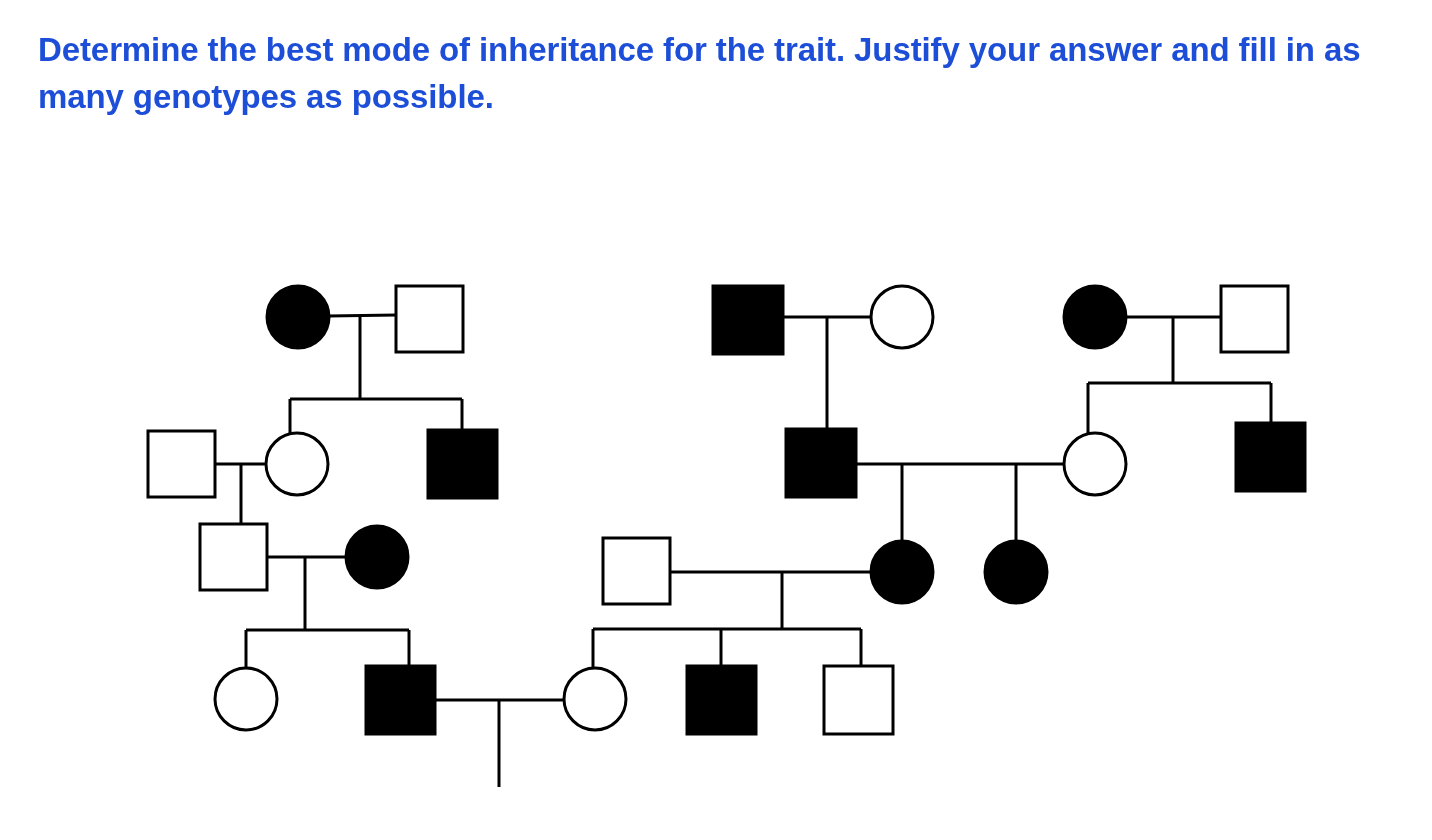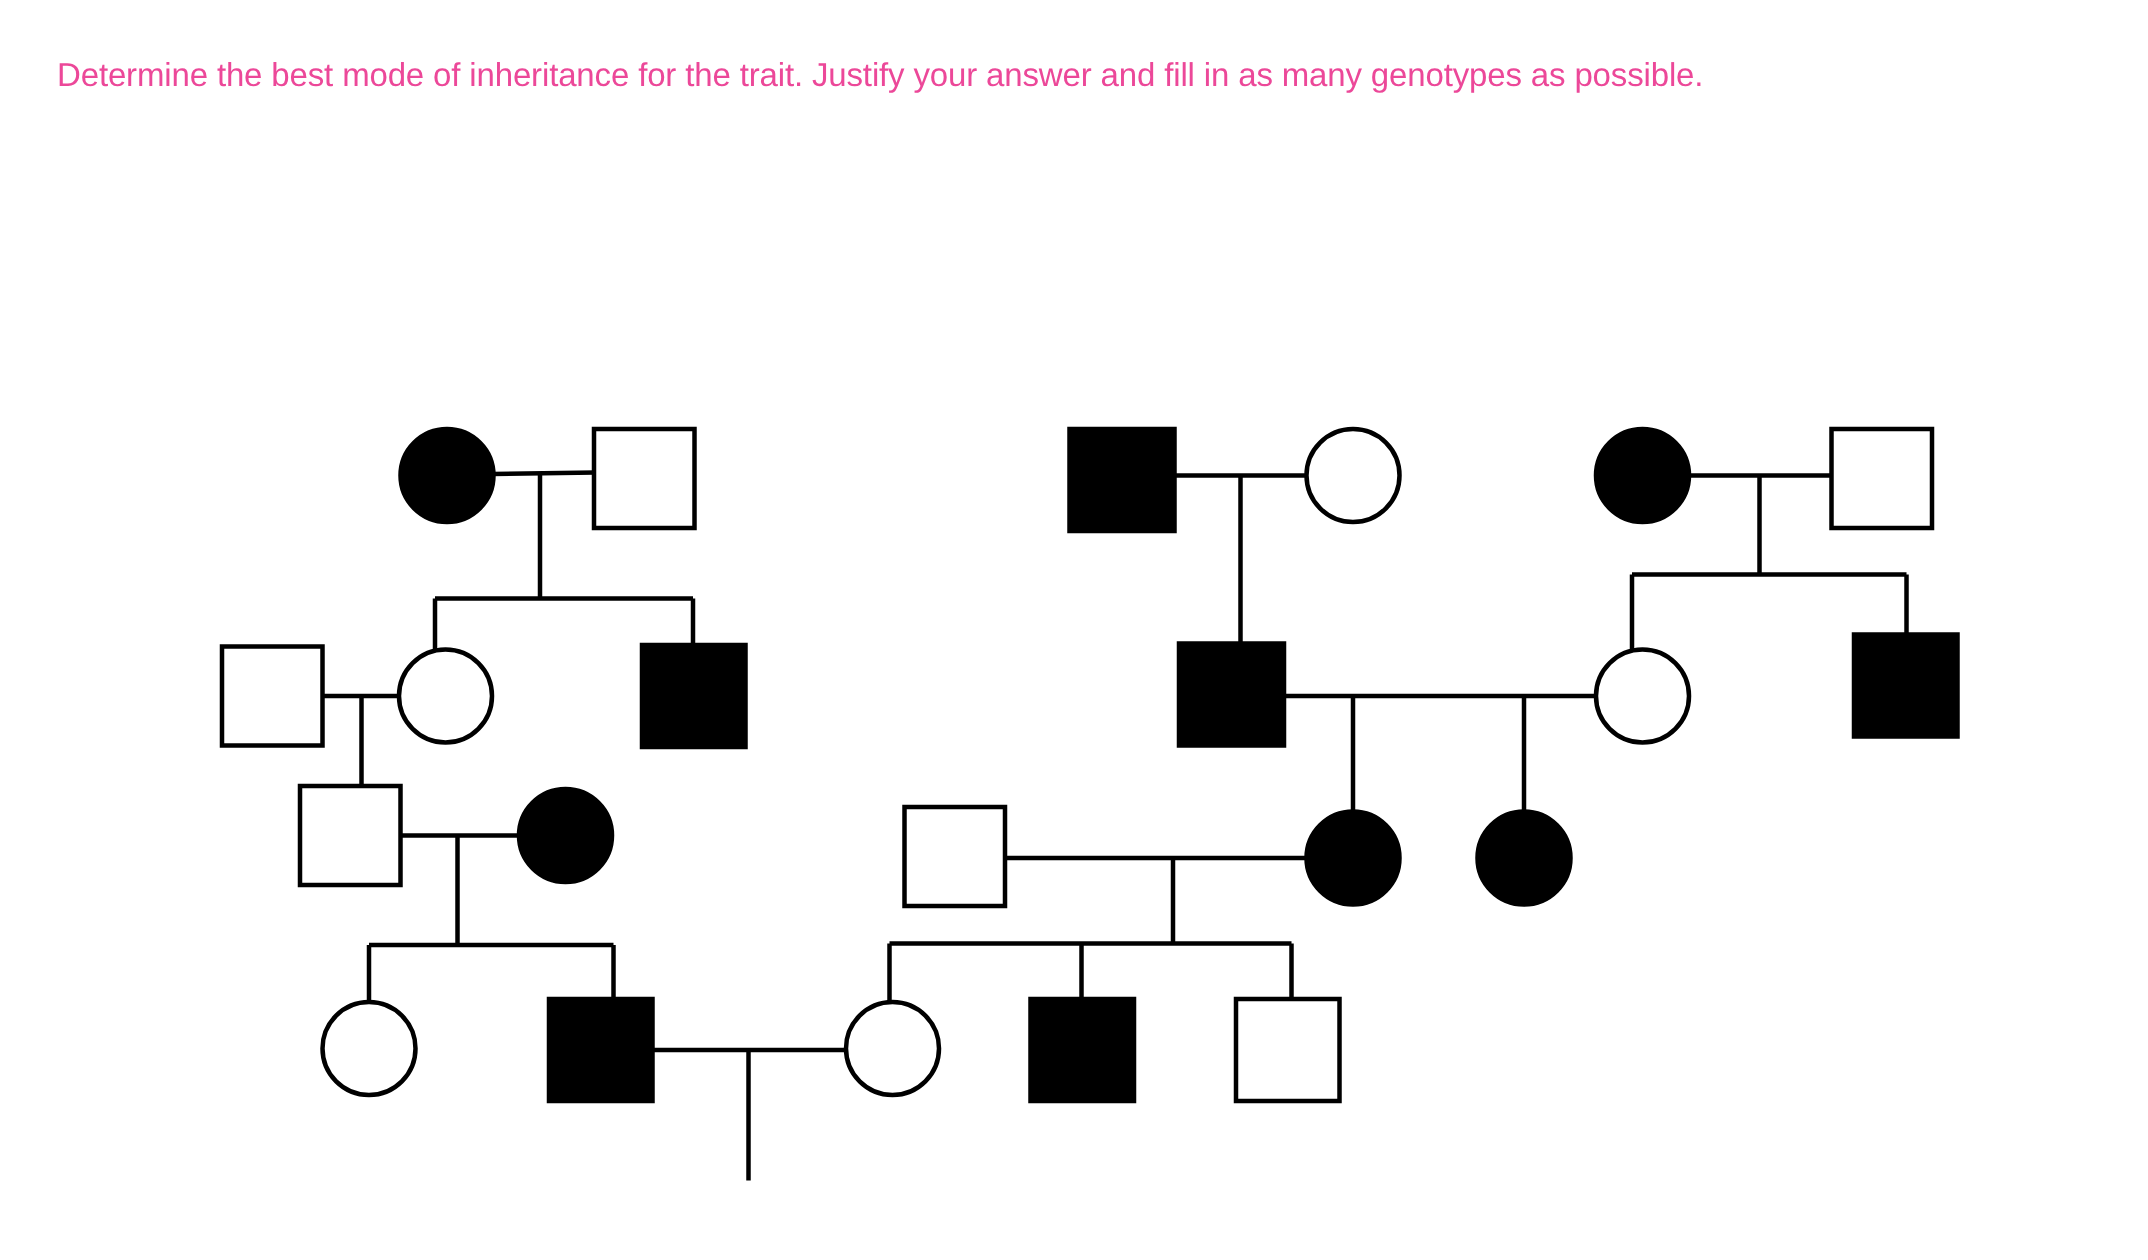--- a/index.html
+++ b/index.html
@@ -22,26 +22,26 @@
     height: 840px;
     background: #ffffff;
   }
   #prompt-block {
     position: absolute;
     left: 38px;
     top: 26px;
     width: 1340px;
   }
   #prompt-text {
-    font-size: 22px;
+    font-size: 33px;
     line-height: 47px;
     letter-spacing: -0.1px;
-    color: #ec4899;
+    color: #1d4ed8;
     white-space: pre-wrap;
-    font-weight: 400;
+    font-weight: 700;
   }
   #pedigree-svg {
     position: absolute;
     left: 0;
     top: 0;
   }
 </style>
 </head>
 <body>
 

